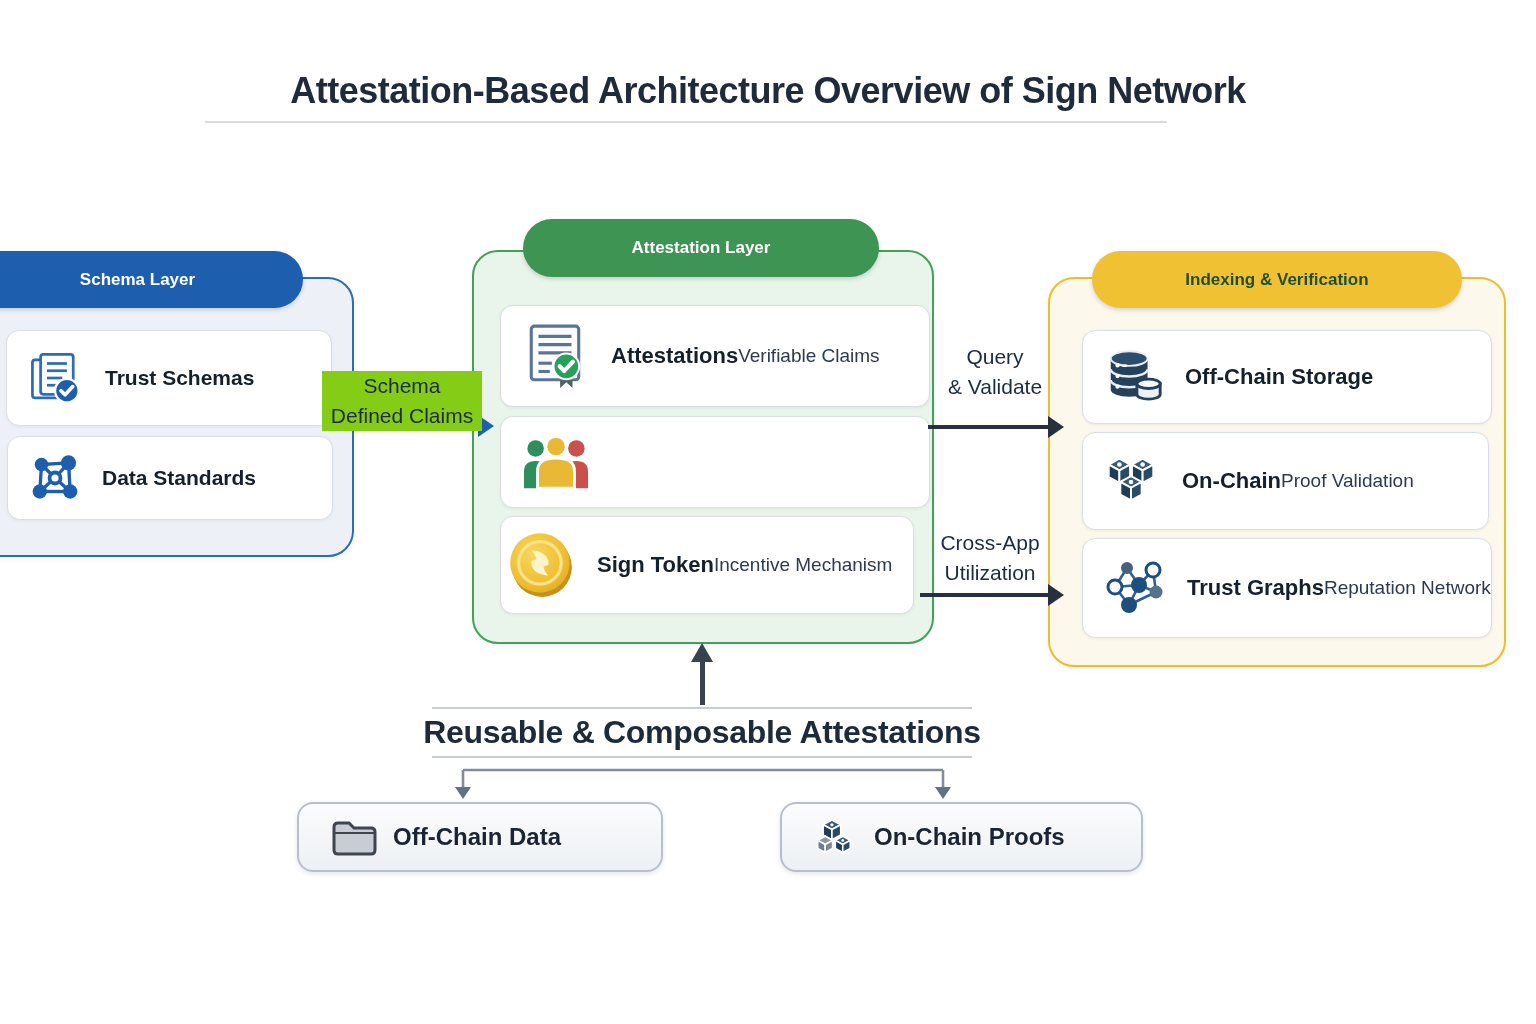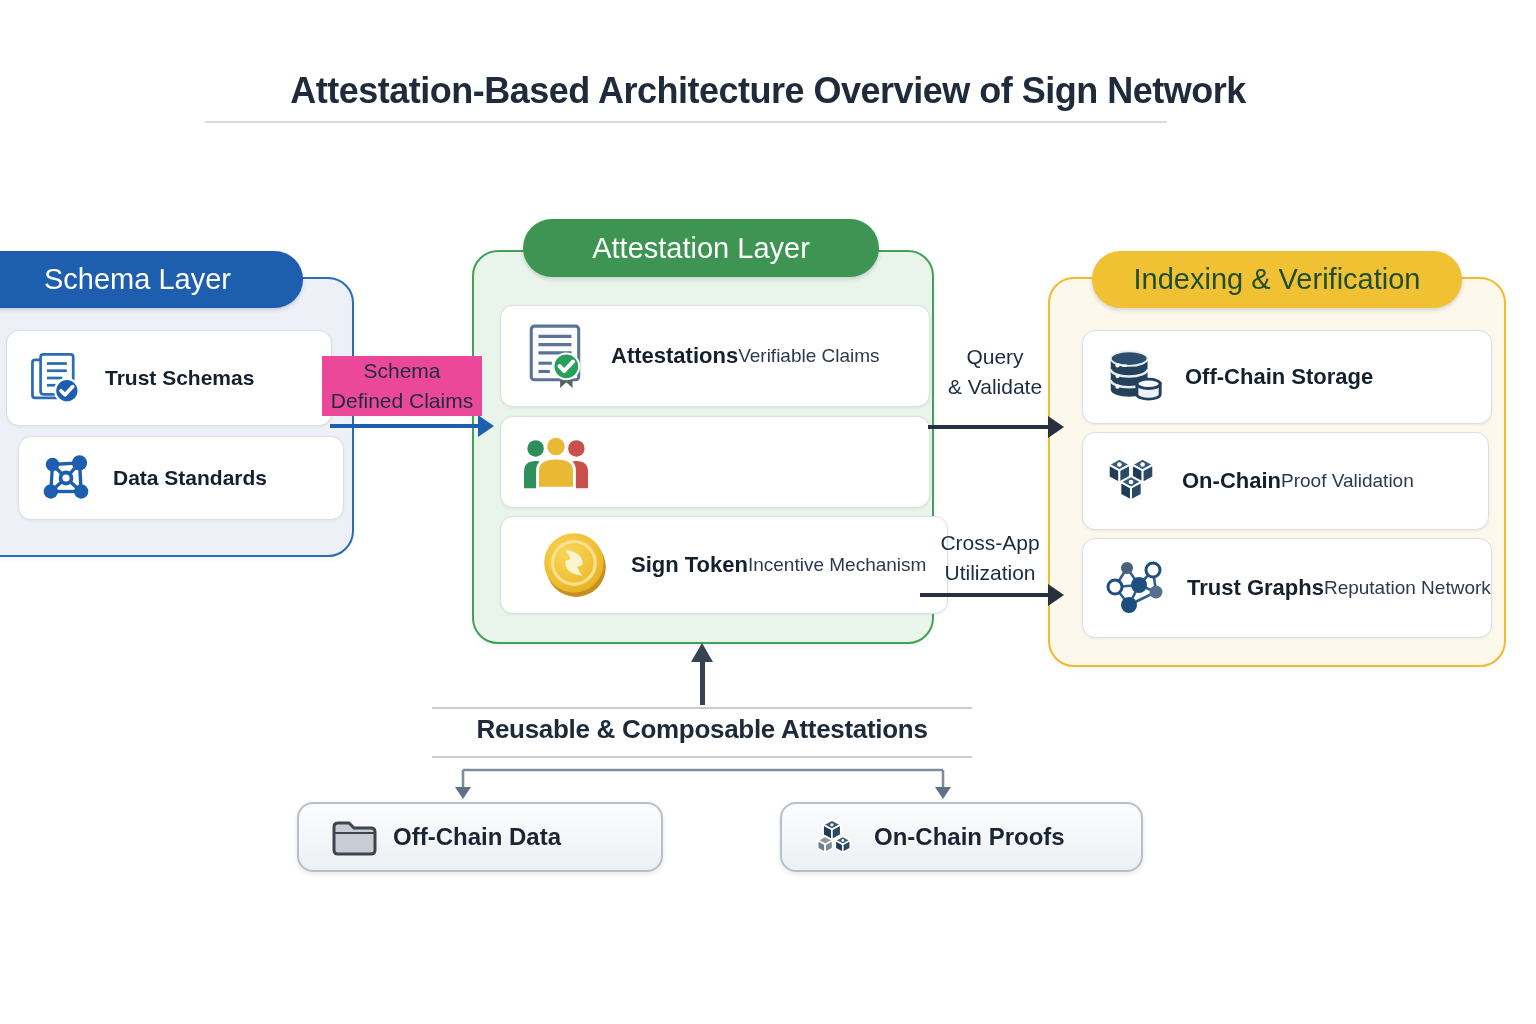--- a/index.html
+++ b/index.html
@@ -10,54 +10,54 @@
   
   .title{position:absolute;top:70px;left:0;width:100%;text-align:center;
     font-size:36px;font-weight:bold;color:#1f2b3a;letter-spacing:-0.5px;}
   .title-rule{position:absolute;top:121px;left:205px;width:962px;height:2px;background:#d9dbde;}
   
   .panel{position:absolute;border-radius:26px;box-shadow:0 2px 6px rgba(40,60,90,.06);}
   .panel.schema{left:-28px;top:277px;width:378px;height:276px;background:#edf1f7;border:2px solid #2a6cb5;}
   .panel.attest{left:472px;top:250px;width:458px;height:390px;background:#e9f4ea;border:2px solid #42a058;}
   .panel.index {left:1048px;top:277px;width:454px;height:386px;background:#fdf8ec;border:2px solid #eebc2d;}
   .pill{position:absolute;display:flex;align-items:center;justify-content:center;
-    font-weight:normal;font-size:29px;border-radius:29px;box-shadow:0 2px 4px rgba(30,40,60,.18);z-index:5;}
+    font-weight:bold;font-size:17px;border-radius:29px;box-shadow:0 2px 4px rgba(30,40,60,.18);z-index:5;}
   .pill.schema{left:-28px;top:251px;width:331px;height:57px;background:#1d5fae;color:#ffffff;}
   .pill.attest{left:523px;top:219px;width:356px;height:58px;background:#3e9553;color:#ffffff;}
   .pill.index {left:1092px;top:251px;width:370px;height:57px;background:#f0c233;color:#214d2f;}
   
   .card{position:absolute;background:#ffffff;border:1.5px solid #dadfe5;border-radius:13px;
     display:flex;align-items:center;box-shadow:0 1px 3px rgba(50,60,80,.07);z-index:4;}
   .card .ic{flex:0 0 auto;display:flex;align-items:center;justify-content:center;}
   .card .tx{display:flex;flex-direction:row;justify-content:center;}
   .card .t1{font-size:22px;font-weight:bold;color:#15202d;line-height:1.25;}
   .card .t2{font-size:19px;color:#2b3a50;line-height:1.3;margin-top:2px;}
   .card.simple .t1{font-size:21px;}
   
   .card.s1{left:6px;top:330px;width:304px;height:94px;padding-left:20px;gap:20px;}
-  .card.s2{left:18px;top:436px;width:304px;height:82px;padding-left:20px;gap:20px;}
+  .card.s2{left:7px;top:436px;width:304px;height:82px;padding-left:20px;gap:20px;}
   
   .card.a1{left:500px;top:305px;width:406px;height:100px;padding-left:22px;gap:22px;}
   .card.a2{left:500px;top:416px;width:406px;height:90px;padding-left:22px;gap:22px;}
-  .card.a3{left:500px;top:516px;width:406px;height:96px;padding-left:40px;gap:22px;}
+  .card.a3{left:500px;top:516px;width:406px;height:96px;padding-left:6px;gap:22px;}
   
   .card.i1{left:1082px;top:330px;width:388px;height:92px;padding-left:20px;gap:20px;}
   .card.i2{left:1082px;top:432px;width:388px;height:96px;padding-left:17px;gap:20px;}
   .card.i3{left:1082px;top:538px;width:388px;height:98px;padding-left:20px;gap:20px;}
   
   .alabel{position:absolute;text-align:center;font-size:21px;color:#1b2c42;line-height:1.42;z-index:6;}
-  .alabel.white{background:#ec4899;}
+  .alabel.white{background:#84cc16;margin-top:15px;}
   
   .hline{position:absolute;height:4px;z-index:5;}
   .head-r{position:absolute;width:0;height:0;border-top:11px solid transparent;border-bottom:11px solid transparent;z-index:5;}
   .head-u{position:absolute;width:0;height:0;border-left:11.5px solid transparent;border-right:11.5px solid transparent;z-index:5;}
   
   .band-line{position:absolute;left:432px;width:540px;height:2px;background:#c8cdd5;}
   .band-text{position:absolute;left:402px;top:714px;width:600px;text-align:center;
-    font-size:26px;font-weight:bold;color:#1c2a3a;letter-spacing:-0.3px;}
+    font-size:32px;font-weight:bold;color:#1c2a3a;letter-spacing:-0.3px;}
   
   .bbox{position:absolute;height:66px;border:2px solid #b7c0ca;border-radius:16px;
     background:linear-gradient(180deg,#fbfcfd 0%,#edf0f4 100%);
     box-shadow:0 2px 5px rgba(50,60,80,.12);display:flex;align-items:center;padding-left:32px;gap:16px;}
   .bbox .t1{font-size:24px;font-weight:bold;color:#1a2433;}
   .bbox.left{left:297px;top:802px;width:330px;}
   .bbox.right{left:780px;top:802px;width:327px;}
   svg{display:block;}
 </style>
 </head>

